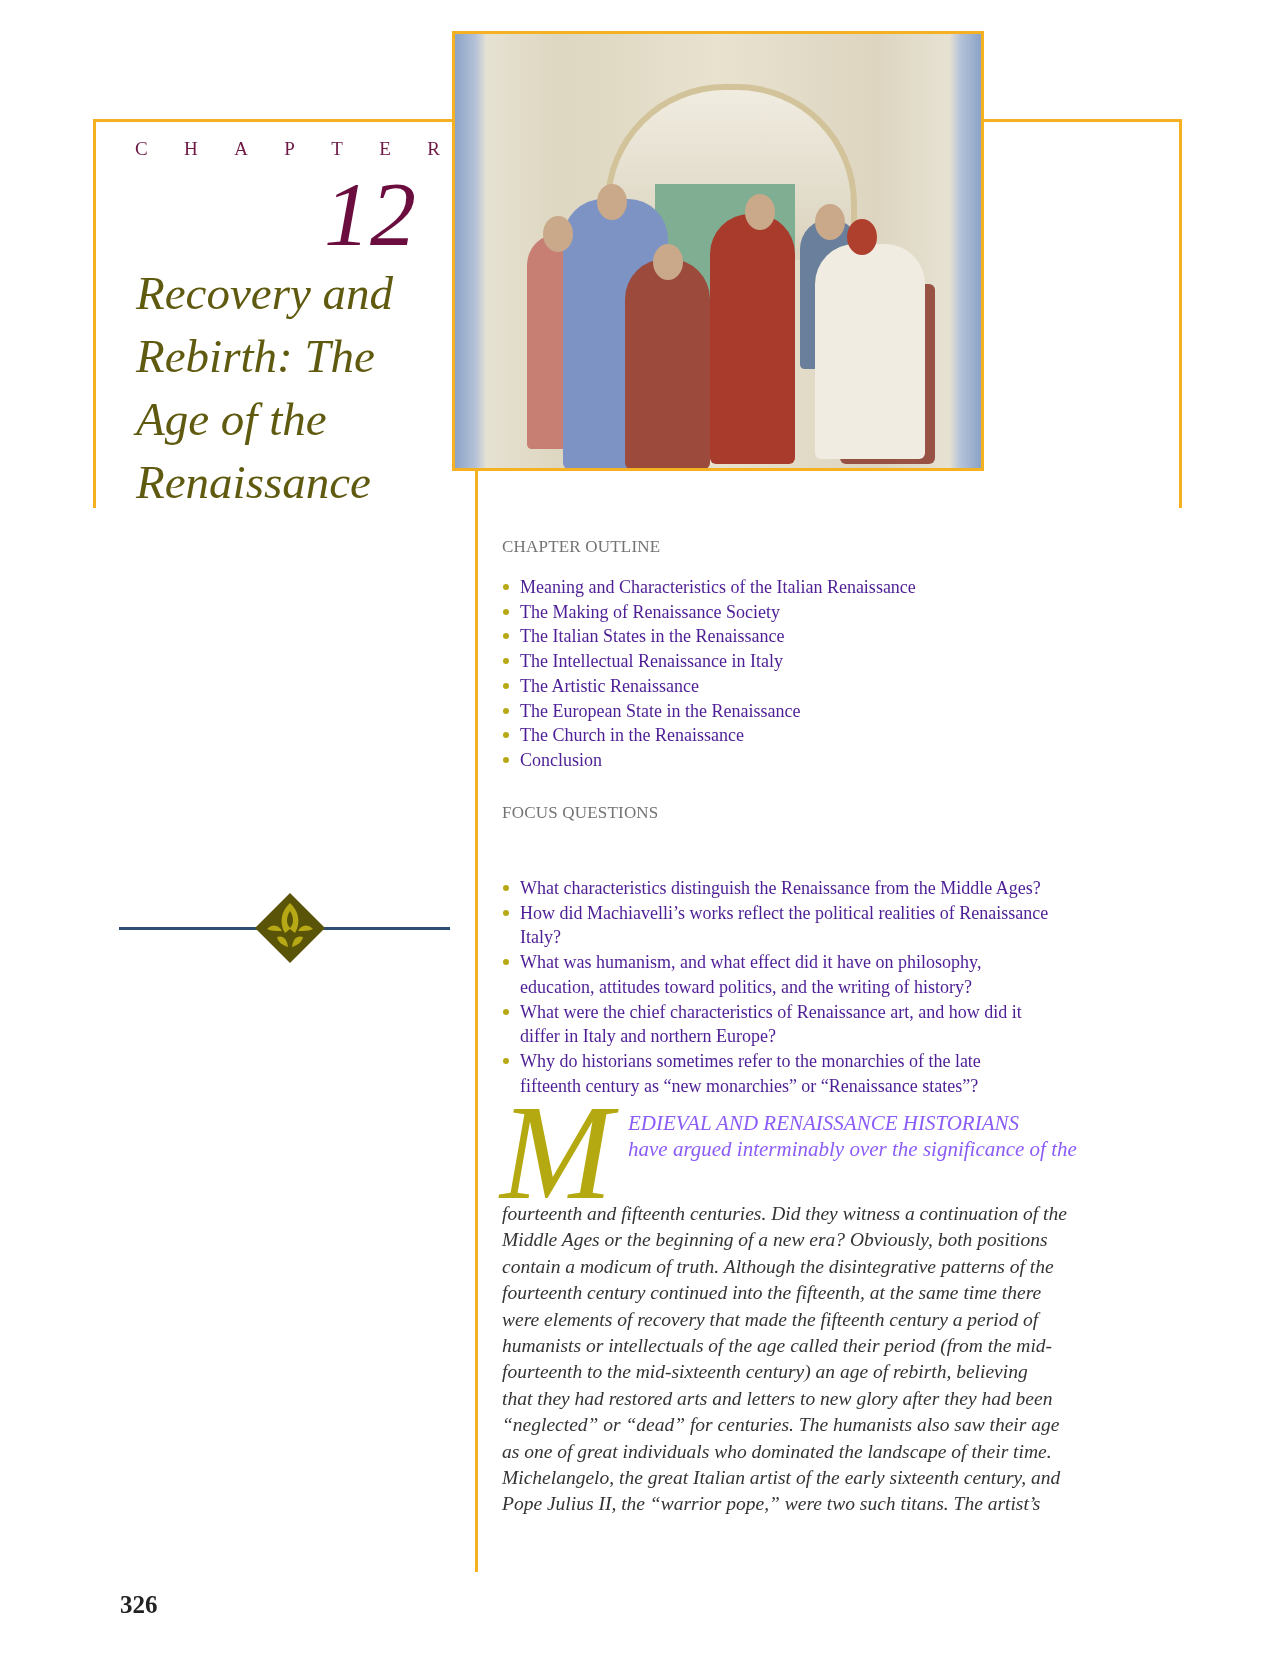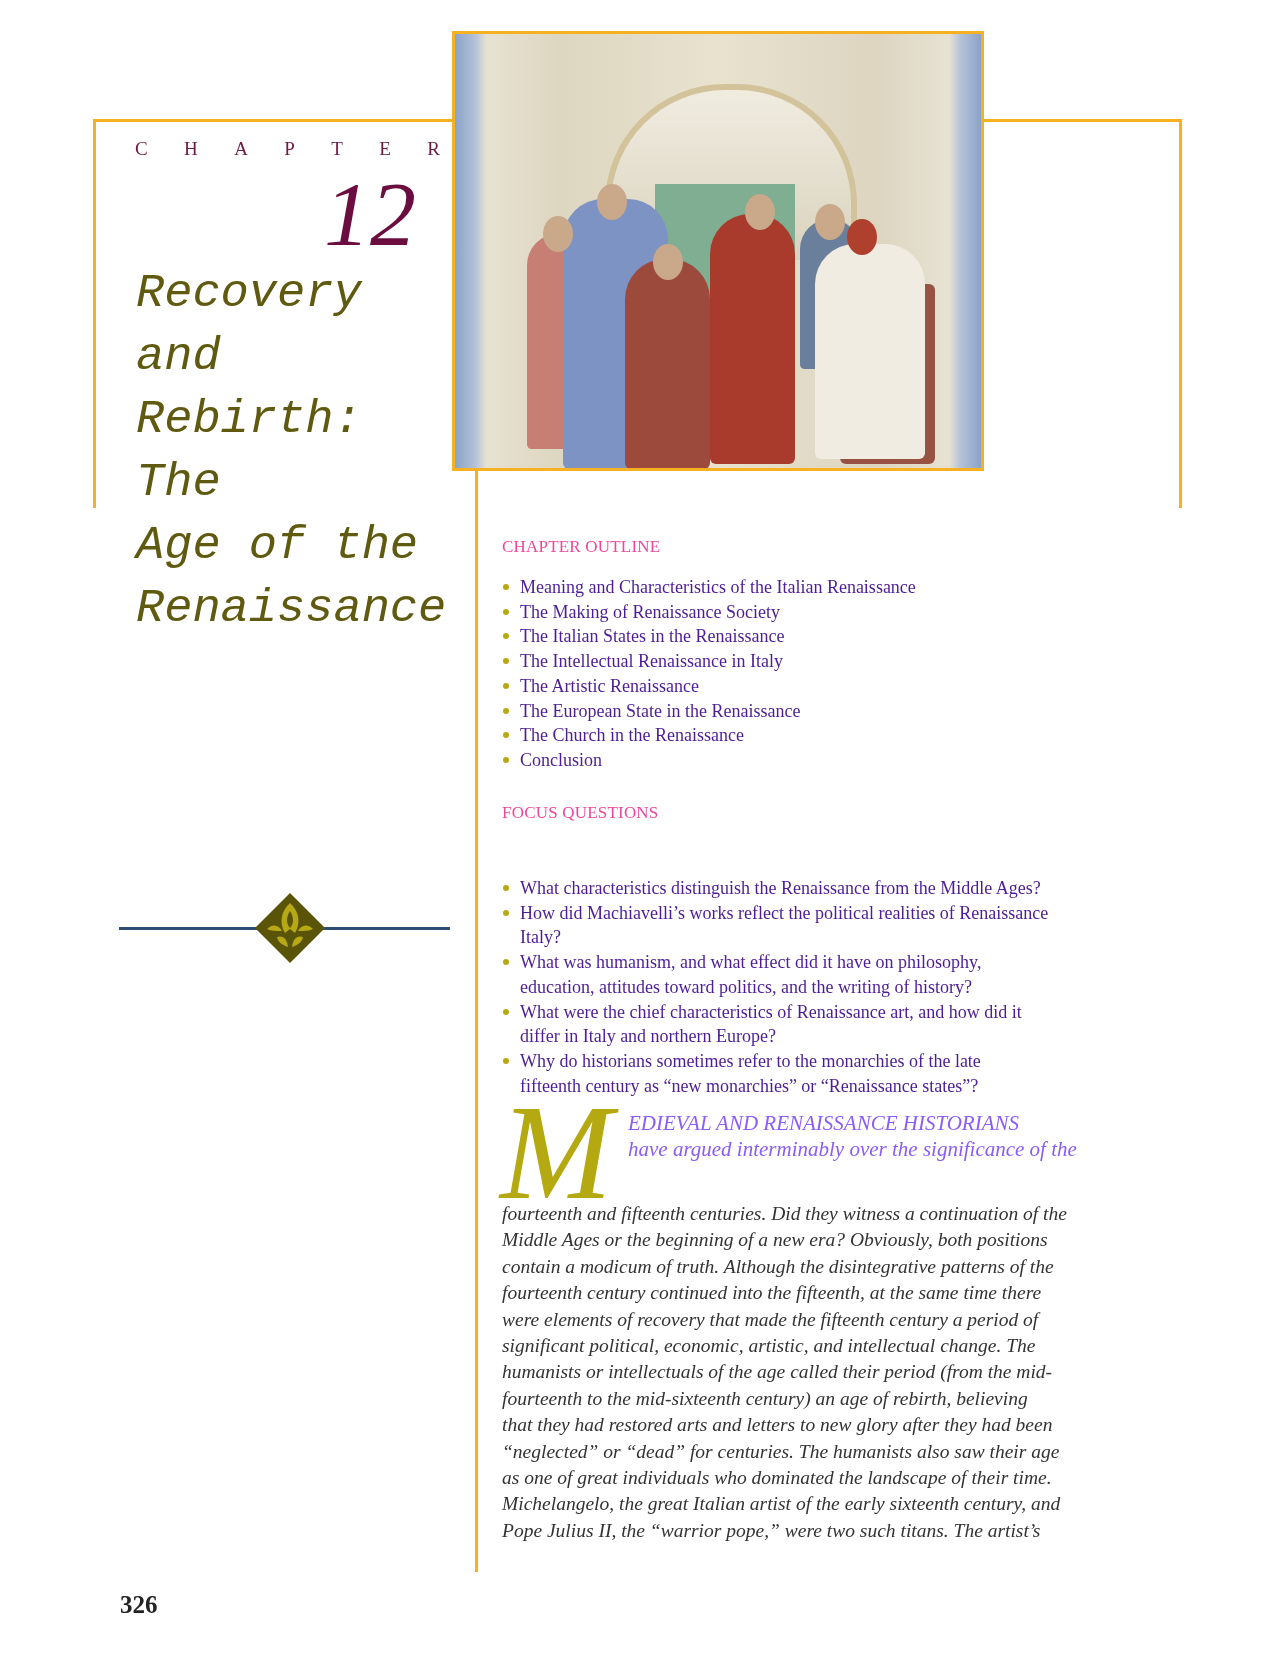--- a/index.html
+++ b/index.html
@@ -9,42 +9,42 @@
   .frame-left { position:absolute; left:93px; top:119px; width:0; height:389px; border-left:3px solid #f5b121; }
   .frame-top-right { position:absolute; left:984px; top:119px; width:197px; height:0; border-top:3px solid #f5b121; }
   .frame-right { position:absolute; left:1179px; top:119px; width:0; height:389px; border-left:3px solid #f5b121; }
   .frame-vrule { position:absolute; left:475px; top:470px; width:0; height:1102px; border-left:3px solid #f5b121; }
 
   .chapter-label { position:absolute; left:135px; top:138px; width:305px; display:flex; justify-content:space-between;
                    color:#6e1a45; font-family:"Liberation Serif", serif; font-size:19px; }
   .chapter-number { position:absolute; left:300px; top:168px; width:140px; text-align:center;
                     color:#6b0d3e; font-family:"Liberation Serif", serif; font-style:italic; font-size:92px; line-height:1; }
   .chapter-title { position:absolute; left:136px; top:262px; width:320px; color:#5f5a0f;
-                   font-family:Liberation Mono, monospace; font-style:italic; font-size:47px; line-height:63px; }
+                   font-family:Liberation Serif, serif; font-style:italic; font-size:47px; line-height:63px; }
 
   .hero { position:absolute; left:452px; top:31px; width:532px; height:440px; box-sizing:border-box;
           border:3px solid #f5b121; overflow:hidden;
           background:linear-gradient(90deg,#8ba3c8 0%,#b6c3d8 4%,#e6e2d2 6%,#ddd6c0 20%,#e8e2cf 50%,#ddd5c0 80%,#e6e2d2 94%,#b6c3d8 96%,#8ba3c8 100%); }
   .hero .arch { position:absolute; left:150px; top:50px; width:240px; height:170px; border-radius:120px 120px 0 0;
                 background:linear-gradient(180deg,#f0ece0,#d9d2bd); border:6px solid #d2c39a; border-bottom:none; }
   .hero .green { position:absolute; left:200px; top:150px; width:140px; height:120px; background:#7fae93; }
   .hero .fig { position:absolute; border-radius:40px 40px 6px 6px; }
   .hero .f1 { left:72px; top:200px; width:62px; height:215px; background:#c77f73; }
   .hero .f2 { left:108px; top:165px; width:105px; height:270px; background:#7d93c4; }
   .hero .f3 { left:170px; top:225px; width:85px; height:210px; background:#9c4a3c; }
   .hero .f4 { left:255px; top:180px; width:85px; height:250px; background:#a83b2c; }
   .hero .f5 { left:345px; top:185px; width:60px; height:150px; background:#6a7f9c; }
   .hero .f6 { left:360px; top:210px; width:110px; height:215px; background:#f1ece2; }
   .hero .chair { position:absolute; left:385px; top:250px; width:95px; height:180px; background:#8a3a2c; border-radius:6px; opacity:0.85; }
   .hero .head { position:absolute; width:30px; height:36px; border-radius:50%; background:#c9a98a; }
 
   .ornament-line { position:absolute; left:119px; top:927px; width:331px; height:0; border-top:3px solid #2e4d74; }
   .ornament { position:absolute; left:255px; top:893px; width:70px; height:70px; }
 
-  .section-heading { position:absolute; left:502px; color:#ec4899; font-family:"Liberation Serif", serif; font-size:17px; letter-spacing:0.2px; }
+  .section-heading { position:absolute; left:502px; color:#737373; font-family:"Liberation Serif", serif; font-size:17px; letter-spacing:0.2px; }
   .list { position:absolute; left:502px; margin:0; padding:0; list-style:none; font-family:"Liberation Serif", serif; font-size:18px; line-height:24.7px; color:#4c1d95; }
   .list li { position:relative; padding-left:18px; }
   .list li .bullet { position:absolute; left:1px; top:9px; width:6px; height:6px; border-radius:50%; background:#b7a915; }
 
   .dropcap { position:absolute; left:500px; top:1085px; color:#b5a912; font-family:"Liberation Serif", serif; font-style:italic; font-size:135px; line-height:1; }
   .lead { position:absolute; left:628px; top:1110px; font-family:"Liberation Serif", serif; font-style:italic; font-size:21px; color:#8b5cf6; line-height:26.4px; }
   .body-text { position:absolute; left:502px; top:1201px; width:650px; font-family:"Liberation Serif", serif; font-style:italic; font-size:19.5px; line-height:26.4px; color:#333; }
   .body-text span { display:block; white-space:nowrap; }
   .page-number { position:absolute; left:120px; top:1591px; font-family:"Liberation Serif", serif; font-weight:bold; font-size:25px; color:#222; }
 </style>
@@ -128,21 +128,20 @@
 <div class="lead">
   <div>EDIEVAL AND RENAISSANCE HISTORIANS</div>
   <div>have argued interminably over the significance of the</div>
 </div>
 <div class="body-text">
   <span>fourteenth and fifteenth centuries. Did they witness a continuation of the</span>
   <span>Middle Ages or the beginning of a new era? Obviously, both positions</span>
   <span>contain a modicum of truth. Although the disintegrative patterns of the</span>
   <span>fourteenth century continued into the fifteenth, at the same time there</span>
   <span>were elements of recovery that made the fifteenth century a period of</span>
-  <span>significant political, economic, artistic, and intellectual change. The</span>
   <span>humanists or intellectuals of the age called their period (from the mid-</span>
   <span>fourteenth to the mid-sixteenth century) an age of rebirth, believing</span>
   <span>that they had restored arts and letters to new glory after they had been</span>
   <span>“neglected” or “dead” for centuries. The humanists also saw their age</span>
   <span>as one of great individuals who dominated the landscape of their time.</span>
   <span>Michelangelo, the great Italian artist of the early sixteenth century, and</span>
   <span>Pope Julius II, the “warrior pope,” were two such titans. The artist’s</span>
 </div>
 
 <div class="page-number">326</div>

